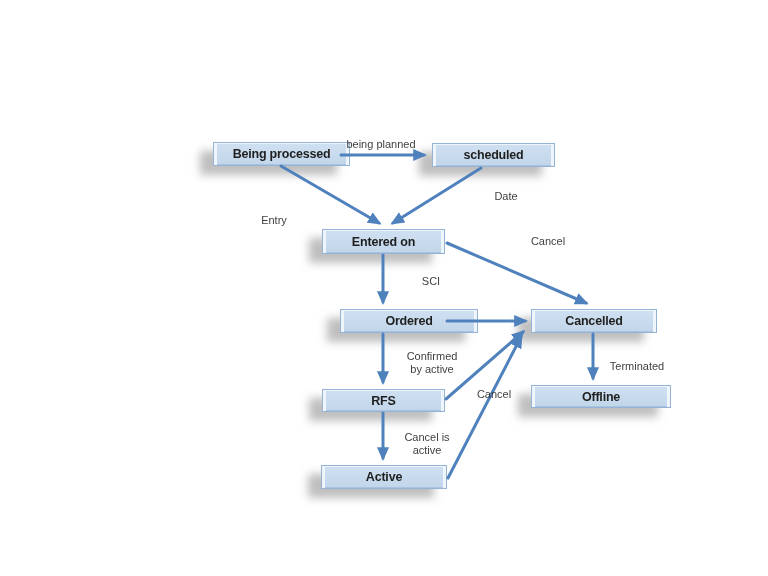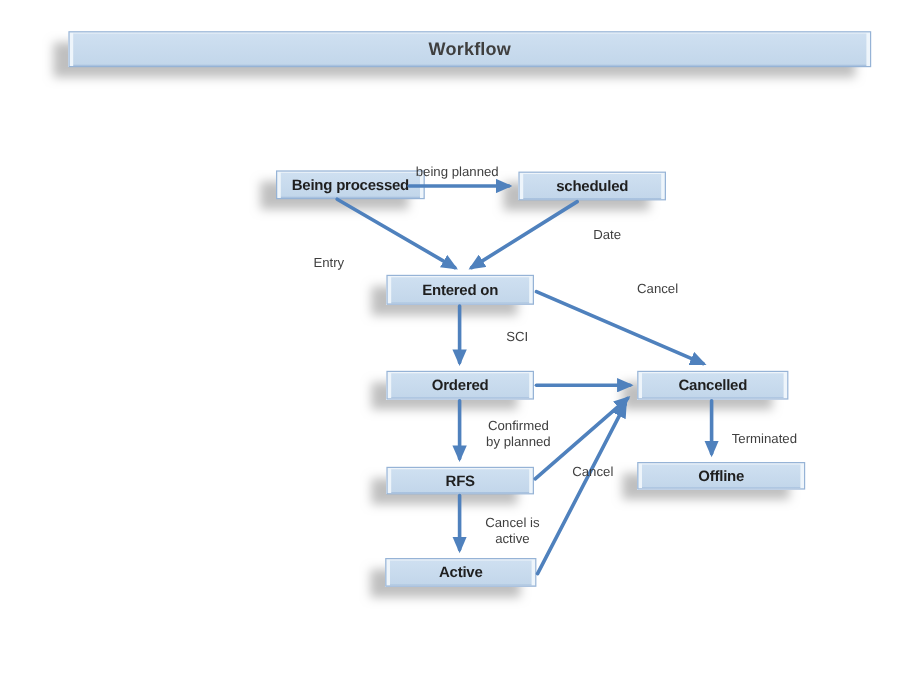--- a/index.html
+++ b/index.html
@@ -58,35 +58,32 @@
     color: var(--label-text);
     text-align: center;
     white-space: nowrap;
   }
 </style>
 </head>
 <body>
 
 <div class="canvas">
 
-  <div class="panel title-bar">
-    <span>Workflow</span>
-  </div>
 
   <div>
-      <div class="panel node" style="left: 230px; top: 142px; width: 124px; height: 24px;">
+      <div class="panel node" style="left: 213px; top: 142px; width: 137px; height: 24px;">
         <span>Being processed</span>
       </div>
       <div class="panel node" style="left: 432px; top: 143px; width: 123px; height: 24px;">
         <span>scheduled</span>
       </div>
       <div class="panel node" style="left: 322px; top: 229px; width: 123px; height: 25px;">
         <span>Entered on</span>
       </div>
-      <div class="panel node" style="left: 322px; top: 309px; width: 123px; height: 24px;">
+      <div class="panel node" style="left: 340px; top: 309px; width: 138px; height: 24px;">
         <span>Ordered</span>
       </div>
       <div class="panel node" style="left: 531px; top: 309px; width: 126px; height: 24px;">
         <span>Cancelled</span>
       </div>
       <div class="panel node" style="left: 322px; top: 389px; width: 123px; height: 23px;">
         <span>RFS</span>
       </div>
       <div class="panel node" style="left: 531px; top: 385px; width: 140px; height: 23px;">
         <span>Offline</span>
@@ -126,21 +123,21 @@
         <div>Date</div>
       </div>
       <div class="edge-label" style="left: 548px; top: 241px;">
         <div>Cancel</div>
       </div>
       <div class="edge-label" style="left: 431px; top: 281px;">
         <div>SCI</div>
       </div>
       <div class="edge-label" style="left: 432px; top: 362px;">
         <div>Confirmed</div>
-        <div>by planned</div>
+        <div>by active</div>
       </div>
       <div class="edge-label" style="left: 637px; top: 366px;">
         <div>Terminated</div>
       </div>
       <div class="edge-label" style="left: 494px; top: 394px;">
         <div>Cancel</div>
       </div>
       <div class="edge-label" style="left: 427px; top: 443px;">
         <div>Cancel is</div>
         <div>active</div>

